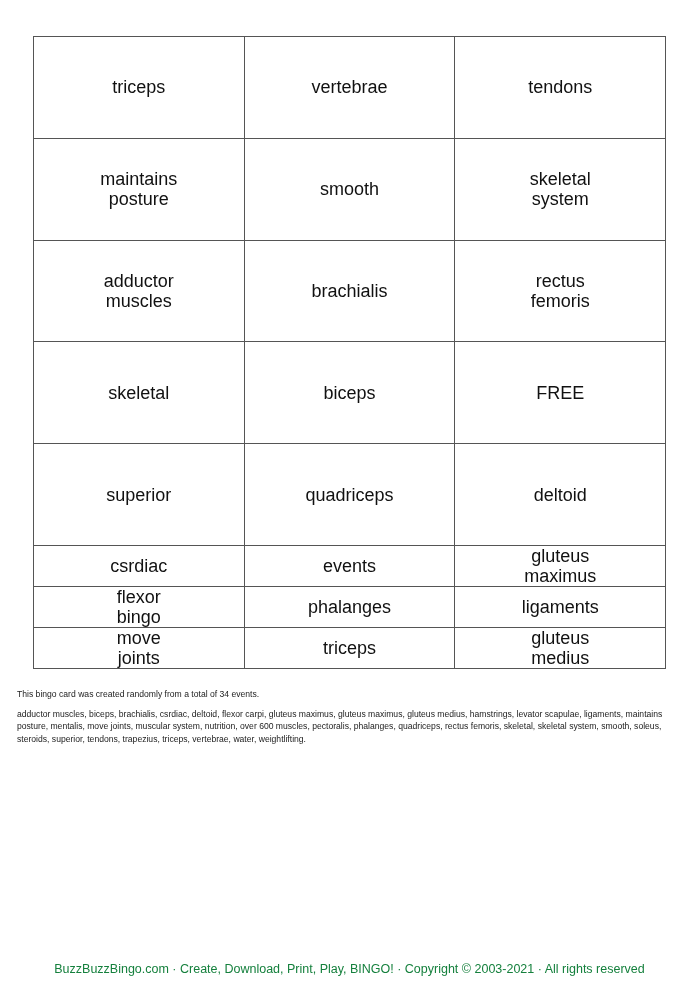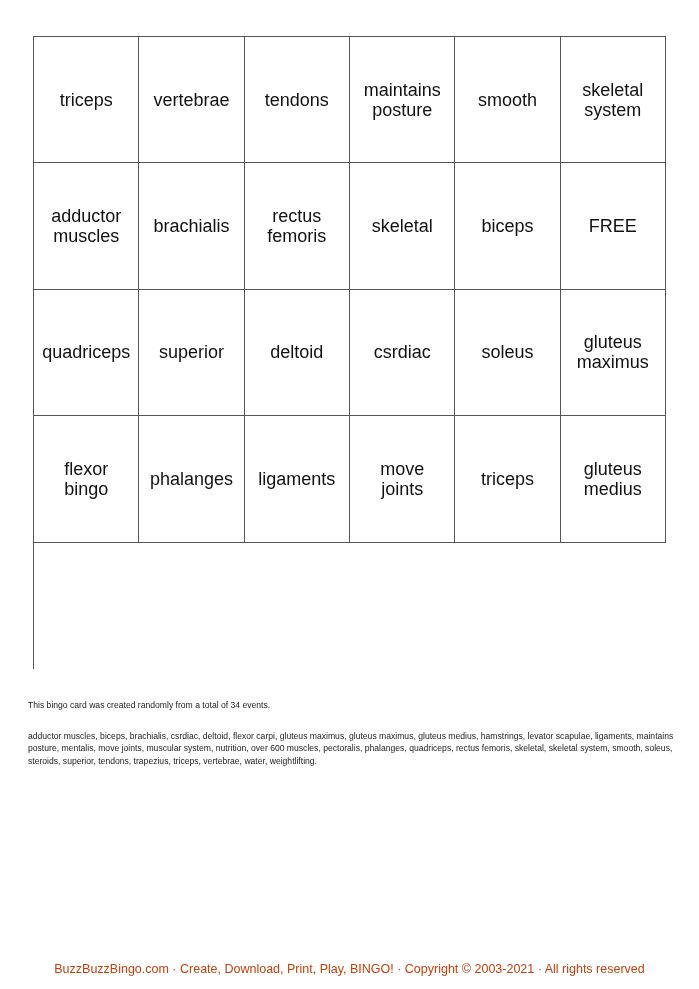--- a/index.html
+++ b/index.html
@@ -15,21 +15,21 @@
       font-family: "Liberation Sans", sans-serif;
       color: #111111;
     }
     .card-grid {
       position: absolute;
       left: 33px;
       top: 36px;
       width: 633px;
       height: 633px;
       display: grid;
-      grid-template-columns: repeat(6, 1fr);
+      grid-template-columns: repeat(3, 1fr);
       grid-template-rows: repeat(5, 1fr);
       border-top: 1px solid #555555;
       border-left: 1px solid #555555;
       box-sizing: border-box;
     }
     .cell {
       border-right: 1px solid #555555;
       border-bottom: 1px solid #555555;
       display: flex;
       align-items: center;
@@ -45,30 +45,30 @@
     .info {
       position: absolute;
       left: 10px;
       top: 681px;
       width: 682px;
       font-size: 8.6px;
       line-height: 12.6px;
       color: #222222;
     }
     .info p {
-      margin: 18px;
+      margin: 7px;
     }
     .footer {
       position: absolute;
       left: 0;
       top: 962px;
       width: 699px;
       text-align: center;
       font-size: 12.5px;
-      color: #c2410c;
+      color: #15803d;
     }
   </style>
 </head>
 <body>
 
 <div class="card-grid">
 
   <div class="cell">triceps</div>
   <div class="cell">vertebrae</div>
   <div class="cell">tendons</div>
@@ -80,26 +80,26 @@
 system</div>
   <div class="cell">adductor
 muscles</div>
   <div class="cell">brachialis</div>
   <div class="cell">rectus
 femoris</div>
 
   <div class="cell">skeletal</div>
   <div class="cell">biceps</div>
   <div class="cell">FREE</div>
+  <div class="cell">superior</div>
   <div class="cell">quadriceps</div>
-  <div class="cell">superior</div>
 
   <div class="cell">deltoid</div>
   <div class="cell">csrdiac</div>
-  <div class="cell">soleus</div>
+  <div class="cell">events</div>
   <div class="cell">gluteus
 maximus</div>
   <div class="cell">flexor
 bingo</div>
 
   <div class="cell">phalanges</div>
   <div class="cell">ligaments</div>
   <div class="cell">move
 joints</div>
   <div class="cell">triceps</div>

